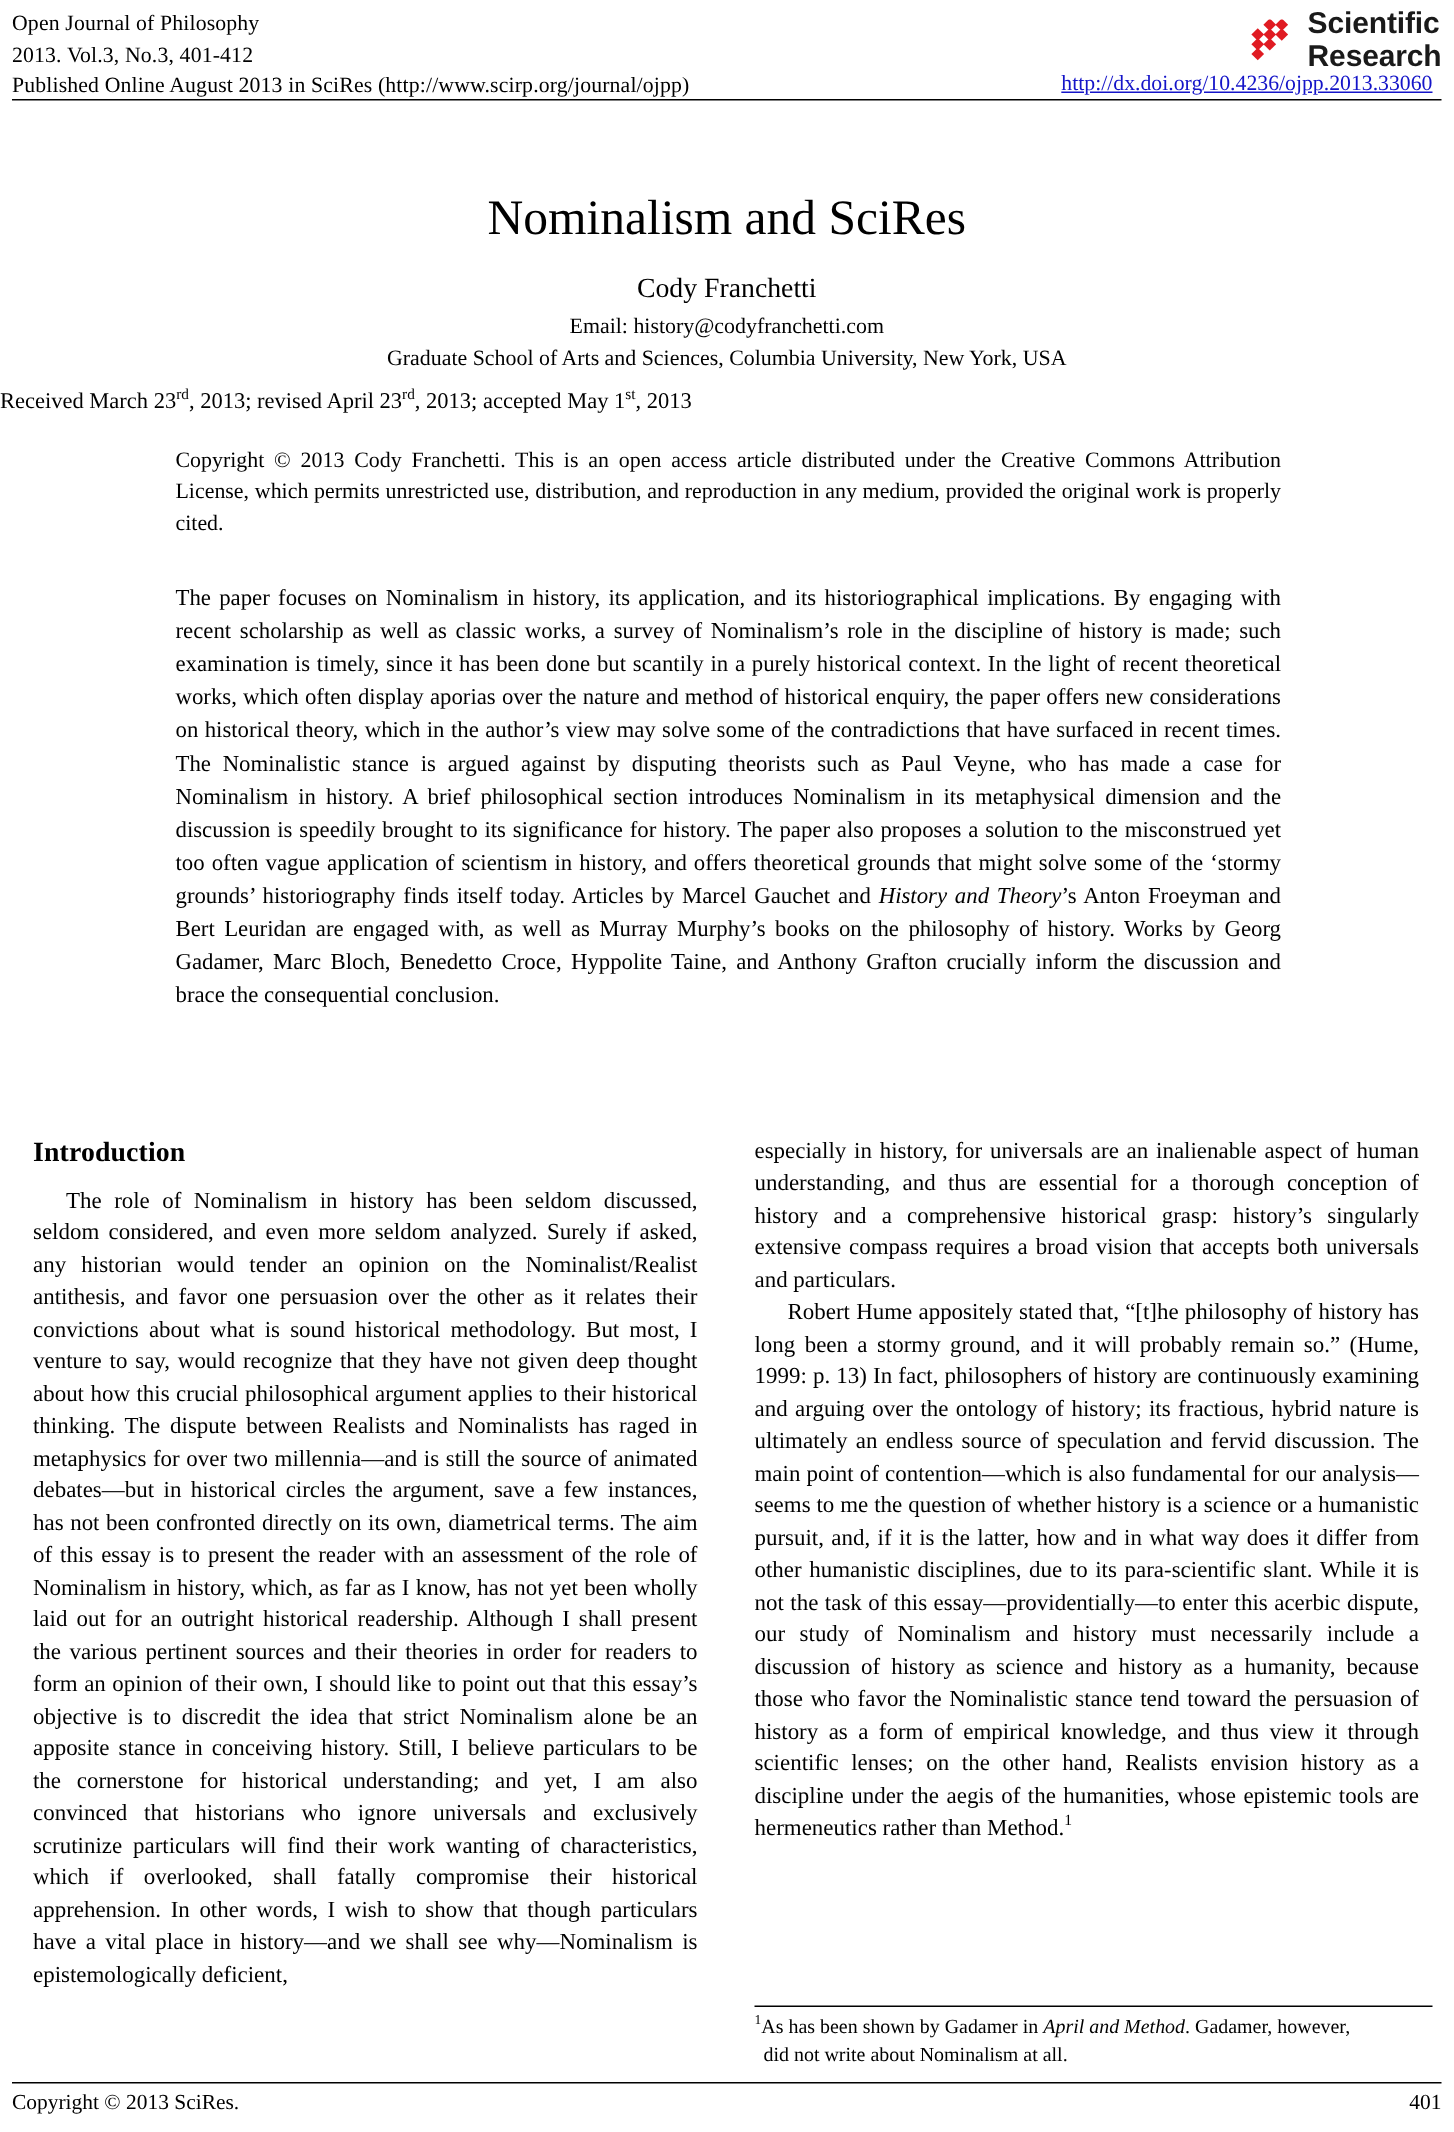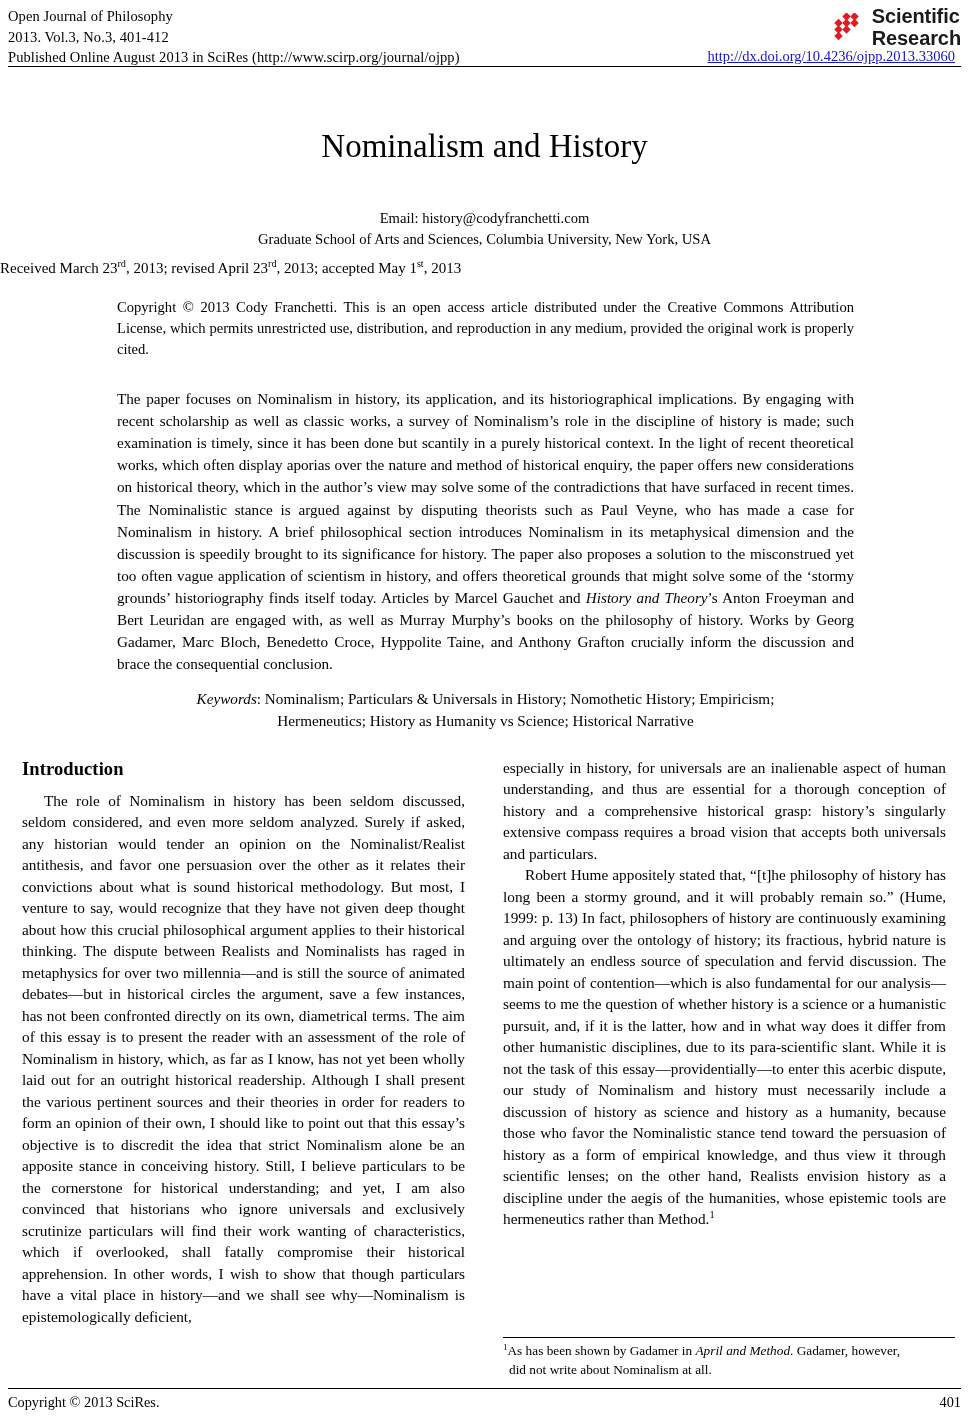--- a/index.html
+++ b/index.html
@@ -245,40 +245,37 @@
         <div>Scientific</div>
         <div>Research</div>
       </div>
     </div>
 
     <a class="doi-line" href="#">http://dx.doi.org/10.4236/ojpp.2013.33060</a>
   </div>
 
   <div class="rule-head"></div>
 
-  <h1 class="title">Nominalism and History</h1>
-
+  <h1 class="title">Nominalism and SciRes</h1>
+
+  <div class="author">Cody Franchetti</div>
 
   <div class="affil">
     <div>Email: history@codyfranchetti.com</div>
     <div>Graduate School of Arts and Sciences, Columbia University, New York, USA</div>
   </div>
 
   <div class="dates">
     <span>Received March 23</span><sup>rd</sup><span>, 2013; revised April 23</span><sup>rd</sup><span>, 2013; accepted May 1</span><sup>st</sup><span>, 2013</span>
   </div>
 
   <div class="copyright-note">Copyright © 2013 Cody Franchetti. This is an open access article distributed under the Creative Commons Attribution License, which permits unrestricted use, distribution, and reproduction in any medium, provided the original work is properly cited.</div>
 
   <div class="abstract"><span>The paper focuses on Nominalism in history, its application, and its historiographical implications. By engaging with recent scholarship as well as classic works, a survey of Nominalism’s role in the discipline of history is made; such examination is timely, since it has been done but scantily in a purely historical context. In the light of recent theoretical works, which often display aporias over the nature and method of historical enquiry, the paper offers new considerations on historical theory, which in the author’s view may solve some of the contradictions that have surfaced in recent times. The Nominalistic stance is argued against by disputing theorists such as Paul Veyne, who has made a case for Nominalism in history. A brief philosophical section introduces Nominalism in its metaphysical dimension and the discussion is speedily brought to its significance for history. The paper also proposes a solution to the misconstrued yet too often vague application of scientism in history, and offers theoretical grounds that might solve some of the ‘stormy grounds’ historiography finds itself today. Articles by Marcel Gauchet and </span><i>History and Theory</i><span>’s Anton Froeyman and Bert Leuridan are engaged with, as well as Murray Murphy’s books on the philosophy of history. Works by Georg Gadamer, Marc Bloch, Benedetto Croce, Hyppolite Taine, and Anthony Grafton crucially inform the discussion and brace the consequential conclusion.</span></div>
 
-  <div class="keywords">
-    <span class="kw-l1"><i class="kw-label">Keywords</i><span>: Nominalism; Particulars &amp; Universals in History; Nomothetic History; Empiricism;</span></span>
-    <span class="kw-l2">Hermeneutics; History as Humanity vs Science; Historical Narrative</span>
-  </div>
 
   <div class="col col-left">
     <h2 class="section-head">Introduction</h2>
     <p>The role of Nominalism in history has been seldom discussed, seldom considered, and even more seldom analyzed. Surely if asked, any historian would tender an opinion on the Nominalist/Realist antithesis, and favor one persuasion over the other as it relates their convictions about what is sound historical methodology. But most, I venture to say, would recognize that they have not given deep thought about how this crucial philosophical argument applies to their historical thinking. The dispute between Realists and Nominalists has raged in metaphysics for over two millennia—and is still the source of animated debates—but in historical circles the argument, save a few instances, has not been confronted directly on its own, diametrical terms. The aim of this essay is to present the reader with an assessment of the role of Nominalism in history, which, as far as I know, has not yet been wholly laid out for an outright historical readership. Although I shall present the various pertinent sources and their theories in order for readers to form an opinion of their own, I should like to point out that this essay’s objective is to discredit the idea that strict Nominalism alone be an apposite stance in conceiving history. Still, I believe particulars to be the cornerstone for historical understanding; and yet, I am also convinced that historians who ignore universals and exclusively scrutinize particulars will find their work wanting of characteristics, which if overlooked, shall fatally compromise their historical apprehension. In other words, I wish to show that though particulars have a vital place in history—and we shall see why—Nominalism is epistemologically deficient,</p>
   </div>
 
   <div class="col col-right">
     <p class="no-indent">especially in history, for universals are an inalienable aspect of human understanding, and thus are essential for a thorough conception of history and a comprehensive historical grasp: history’s singularly extensive compass requires a broad vision that accepts both universals and particulars.</p>
     <p><span>Robert Hume appositely stated that, “[t]he philosophy of history has long been a stormy ground, and it will probably remain so.” (Hume, 1999: p. 13) In fact, philosophers of history are continuously examining and arguing over the ontology of history; its fractious, hybrid nature is ultimately an endless source of speculation and fervid discussion. The main point of contention—which is also fundamental for our analysis—seems to me the question of whether history is a science or a humanistic pursuit, and, if it is the latter, how and in what way does it differ from other humanistic disciplines, due to its para-scientific slant. While it is not the task of this essay—providentially—to enter this acerbic dispute, our study of Nominalism and history must necessarily include a discussion of history as science and history as a humanity, because those who favor the Nominalistic stance tend toward the persuasion of history as a form of empirical knowledge, and thus view it through scientific lenses; on the other hand, Realists envision history as a discipline under the aegis of the humanities, whose epistemic tools are hermeneutics rather than Method.</span><sup>1</sup></p>
   </div>

